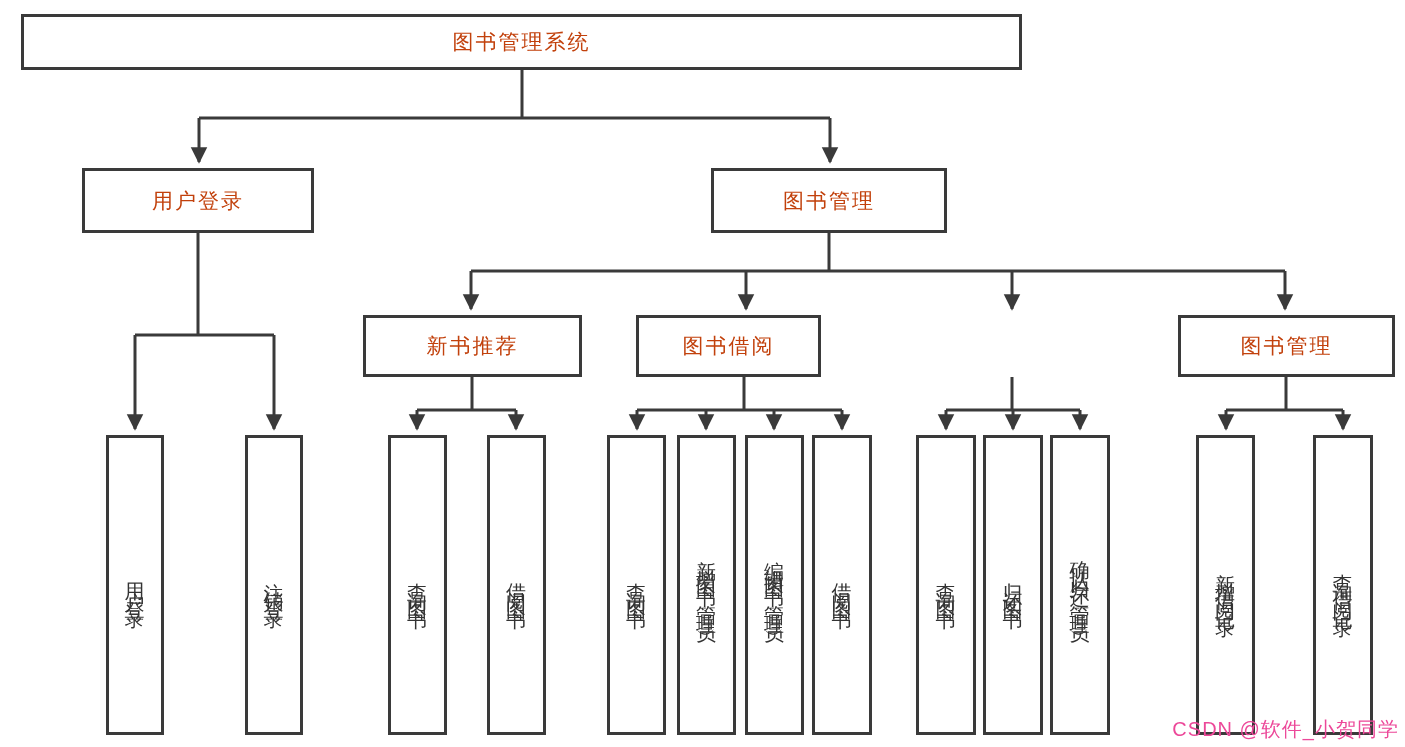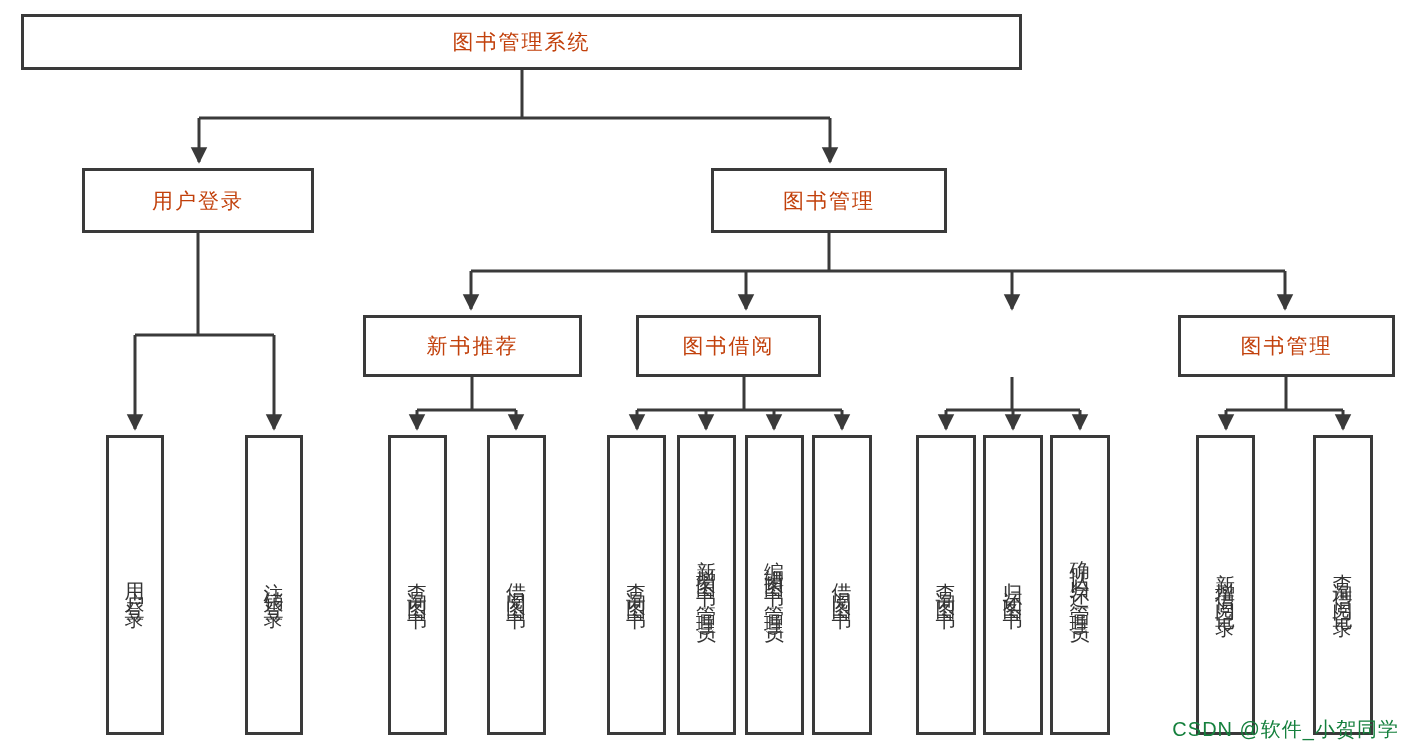--- a/index.html
+++ b/index.html
@@ -31,21 +31,21 @@
     text-orientation:mixed;
     font-size:20px;
     letter-spacing:9px;
     color:#333333;
     line-height:1;
   }
   .watermark{
     position:absolute;
     right:6px;bottom:4px;
     font-size:20px;
-    color:#15803d;
+    color:#ec4899;
     letter-spacing:1px;
     white-space:nowrap;
   }
 </style>
 </head>
 <body>
 
 <div class="stage">
 
   <svg class="wires" width="1405" height="747" viewBox="0 0 1405 747">

